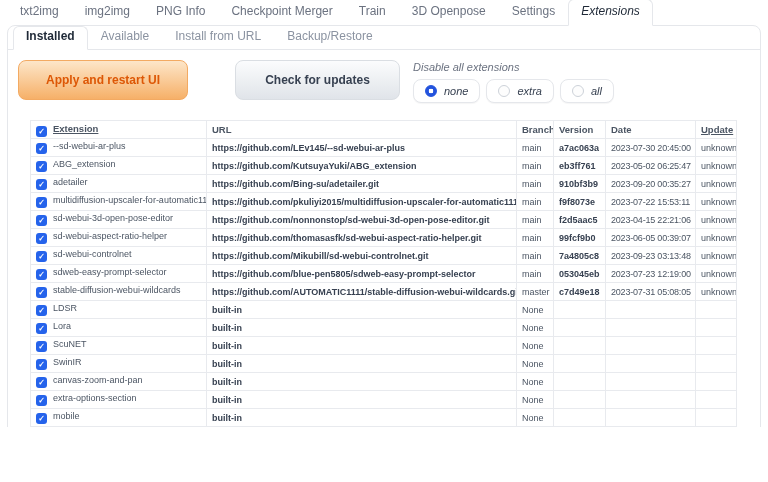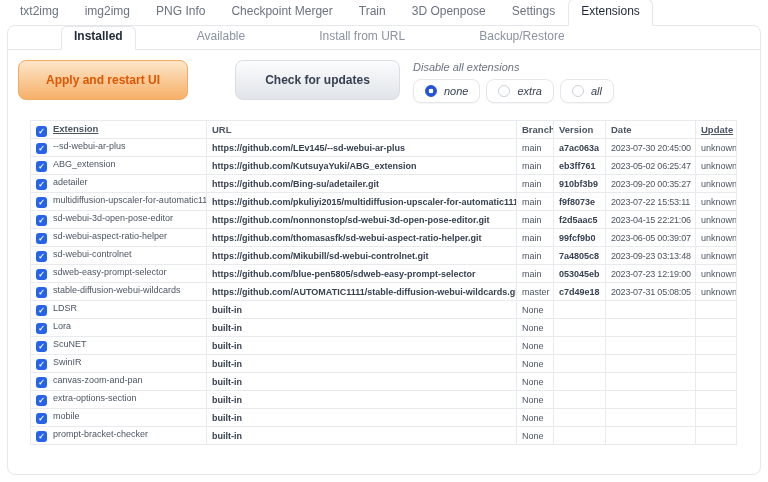--- a/index.html
+++ b/index.html
@@ -1,43 +1,43 @@
 <!DOCTYPE html>
 <html><head>
 <meta charset="utf-8">
 <style>
   * { box-sizing: border-box; }
   html,body { margin:0; padding:0; background:#fff; }
   body { font-family:"Liberation Sans", sans-serif; color:#374151; }
-  .page { position:relative; width:768px; height:482px; background:#fff; overflow:hidden; }
+  .page { position:relative; width:768px; height:427px; background:#fff; overflow:hidden; }
 
   
   .top-nav { display:flex; align-items:flex-end; padding:0 7px; height:25px; position:relative; z-index:2; }
   .top-nav .tab {
     appearance:none; background:transparent; border:1px solid transparent;
     font-family:inherit; font-size:12px; color:#6b7280; padding:4px 12px 6px;
     cursor:pointer; border-radius:6px 6px 0 0; line-height:14px;
   }
   .top-nav .tab.active {
     background:#fff; border:1px solid #e5e7eb; border-bottom-color:#fff;
-    color:#1f2937; margin-bottom:-1px; padding-bottom:7px;
+    color:#1f2937; margin-bottom:-1px; padding-bottom:7px;font-style:italic;
   }
 
   
   .panel {
     margin:0 7px; height:450px; border:1px solid #e5e7eb; border-radius:8px;
     background:#fff; position:relative; z-index:1;
   }
 
   
   .sub-nav { display:flex; align-items:flex-end; padding:3px 5px 0; border-bottom:1px solid #e5e7eb; height:24px; }
   .sub-nav .subtab {
     appearance:none; background:transparent; border:1px solid transparent;
     font-family:inherit; font-size:12px; color:#8b93a1; padding:3px 12px 5px;
-    cursor:pointer; border-radius:6px 6px 0 0; line-height:13px;margin-left:48px;
+    cursor:pointer; border-radius:6px 6px 0 0; line-height:13px;
   }
   .sub-nav .subtab.active {
     background:#fff; border:1px solid #e5e7eb; border-bottom-color:#fff;
     color:#1f2937; font-weight:700; margin-bottom:-1px; padding-bottom:6px;
   }
 
   
   .toolbar { display:flex; align-items:flex-start; gap:11px; padding:10px 10px 0 10px; }
   .btn {
     font-family:inherit; font-size:12px; font-weight:700; height:40px;

